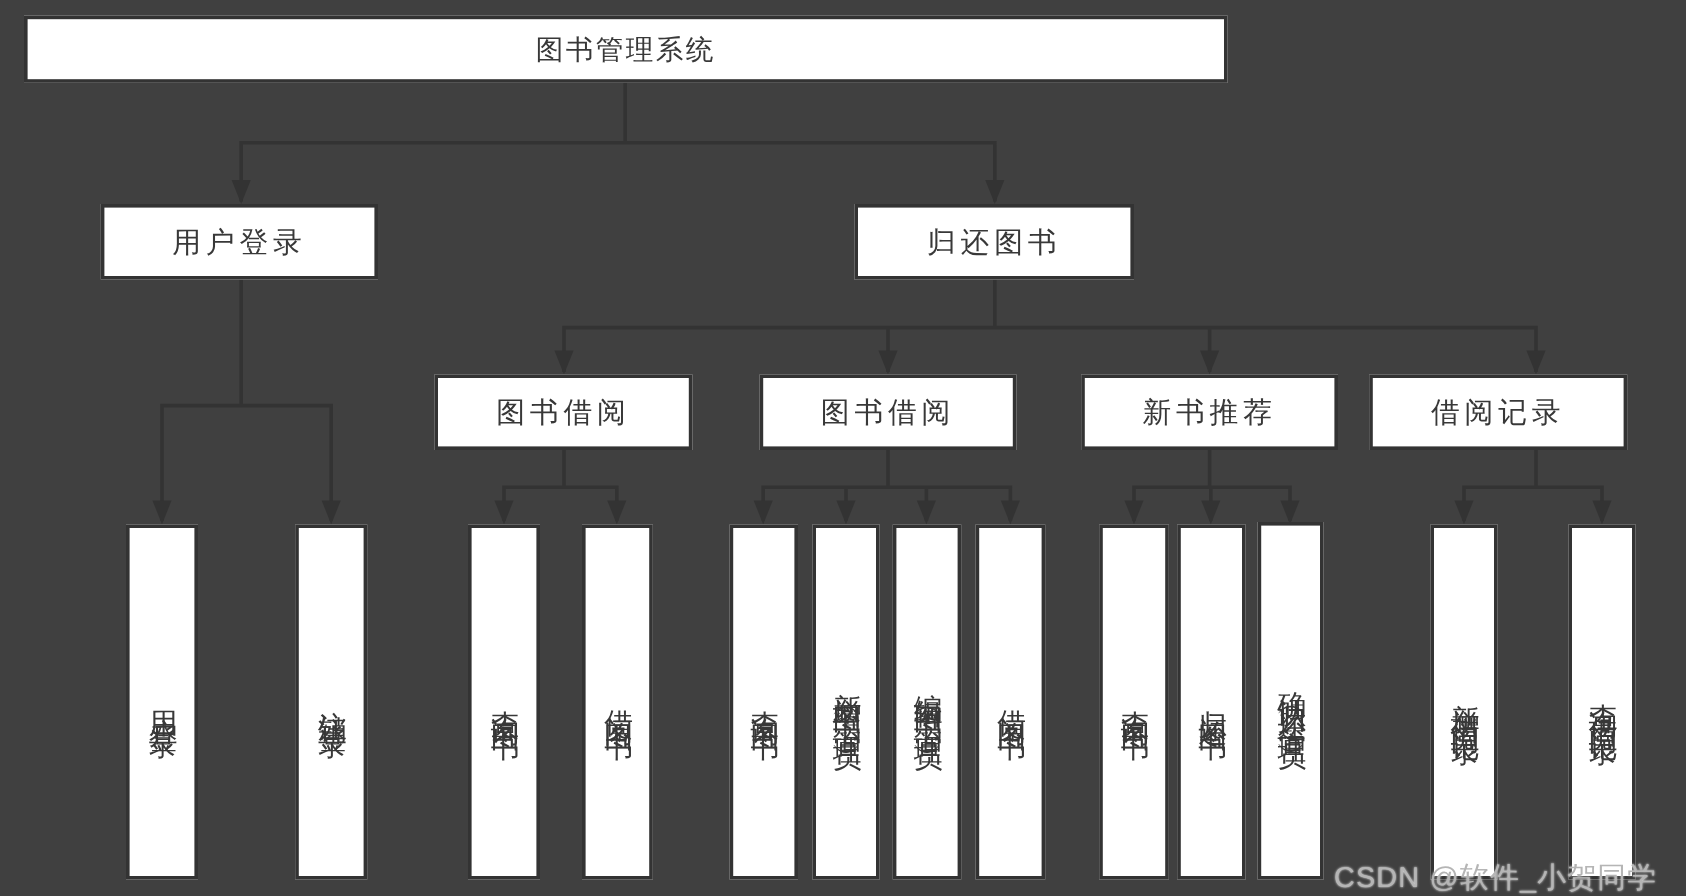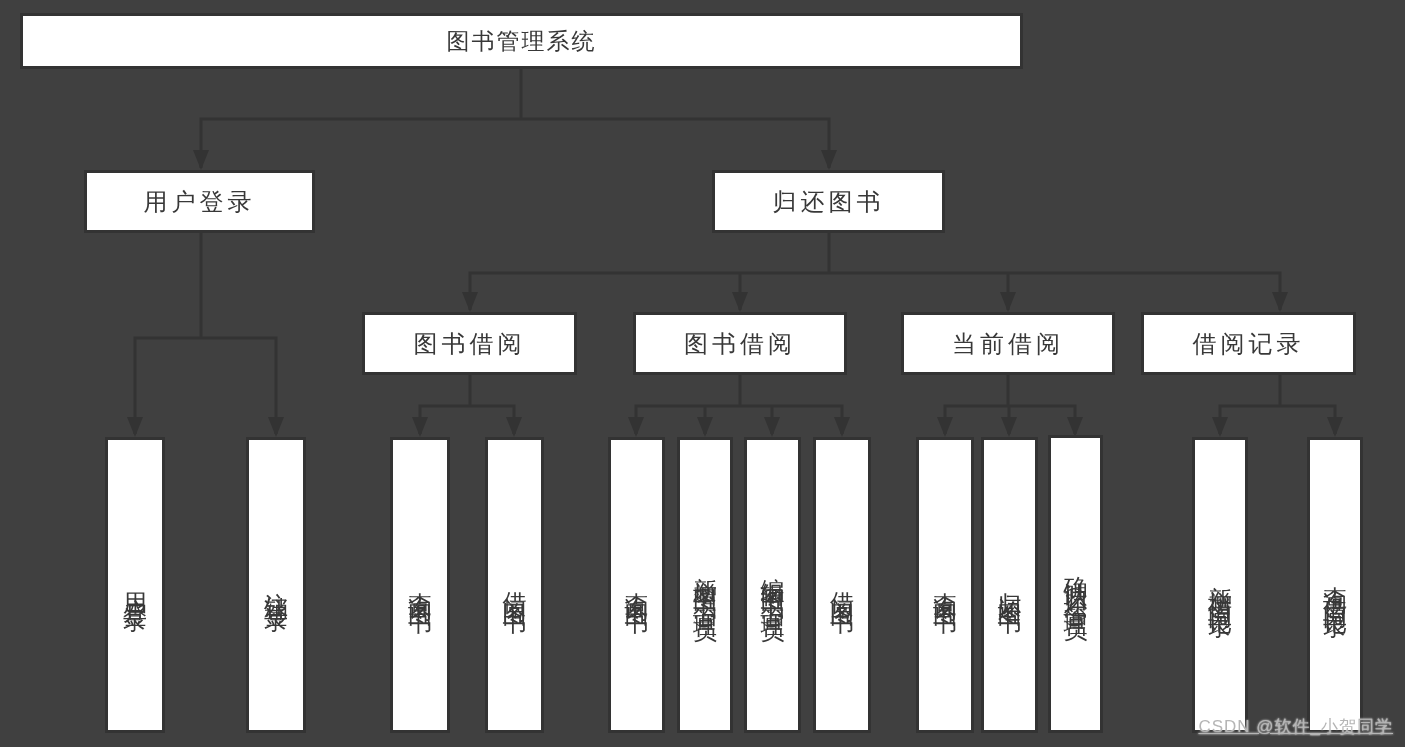--- a/index.html
+++ b/index.html
@@ -35,28 +35,27 @@
   .box.root { font-size: 23px; letter-spacing: 2px; }
   .box.leaf {
     writing-mode: vertical-rl;
     text-orientation: mixed;
     font-size: 24px;
     letter-spacing: 6px;
     white-space: normal;
   }
   .watermark {
     position: absolute;
-    right: 12px;
+    right: 24px;
     top: 715px;
     z-index: 5;
-    font-size: 17px;
+    font-size: 24px;
     letter-spacing: 1px;
     color: #b5b5b5;
     text-shadow: 0 0 2px #ffffff;
-    text-decoration: underline;
   }
 </style>
 </head>
 <body>
 
 <div class="canvas">
 
   <svg class="connectors" viewBox="0 0 1405 747">
     <g fill="none" stroke="#333333" stroke-width="3">
       <path d="M521 69 L521 119 M199.5 119 L830.5 119 M201 119 L201 168 M829 119 L829 168" stroke="#333333"></path>
@@ -90,21 +89,21 @@
     </g>
   </svg>
 
   <div class="box root" style="left:20px; top:13px; width:1003px; height:56px">图书管理系统</div>
 
   <div class="box" style="left:84px; top:170px; width:231px; height:63px">用户登录</div>
   <div class="box" style="left:712px; top:170px; width:233px; height:63px">归还图书</div>
 
   <div class="box" style="left:362px; top:312px; width:215px; height:63px">图书借阅</div>
   <div class="box" style="left:633px; top:312px; width:214px; height:63px">图书借阅</div>
-  <div class="box" style="left:901px; top:312px; width:214px; height:63px">当前借阅</div>
+  <div class="box" style="left:901px; top:312px; width:214px; height:63px">新书推荐</div>
   <div class="box" style="left:1141px; top:312px; width:215px; height:63px">借阅记录</div>
 
   <div class="box leaf" style="left:105px; top:437px; width:60px; height:296px">用户登录</div>
   <div class="box leaf" style="left:246px; top:437px; width:60px; height:296px">注销登录</div>
 
   <div class="box leaf" style="left:390px; top:437px; width:60px; height:296px">查询图书</div>
   <div class="box leaf" style="left:485px; top:437px; width:59px; height:296px">借阅图书</div>
 
   <div class="box leaf" style="left:608px; top:437px; width:57px; height:296px">查询图书</div>
   <div class="box leaf" style="left:677px; top:437px; width:56px; height:296px">新增图书（管理员）</div>

